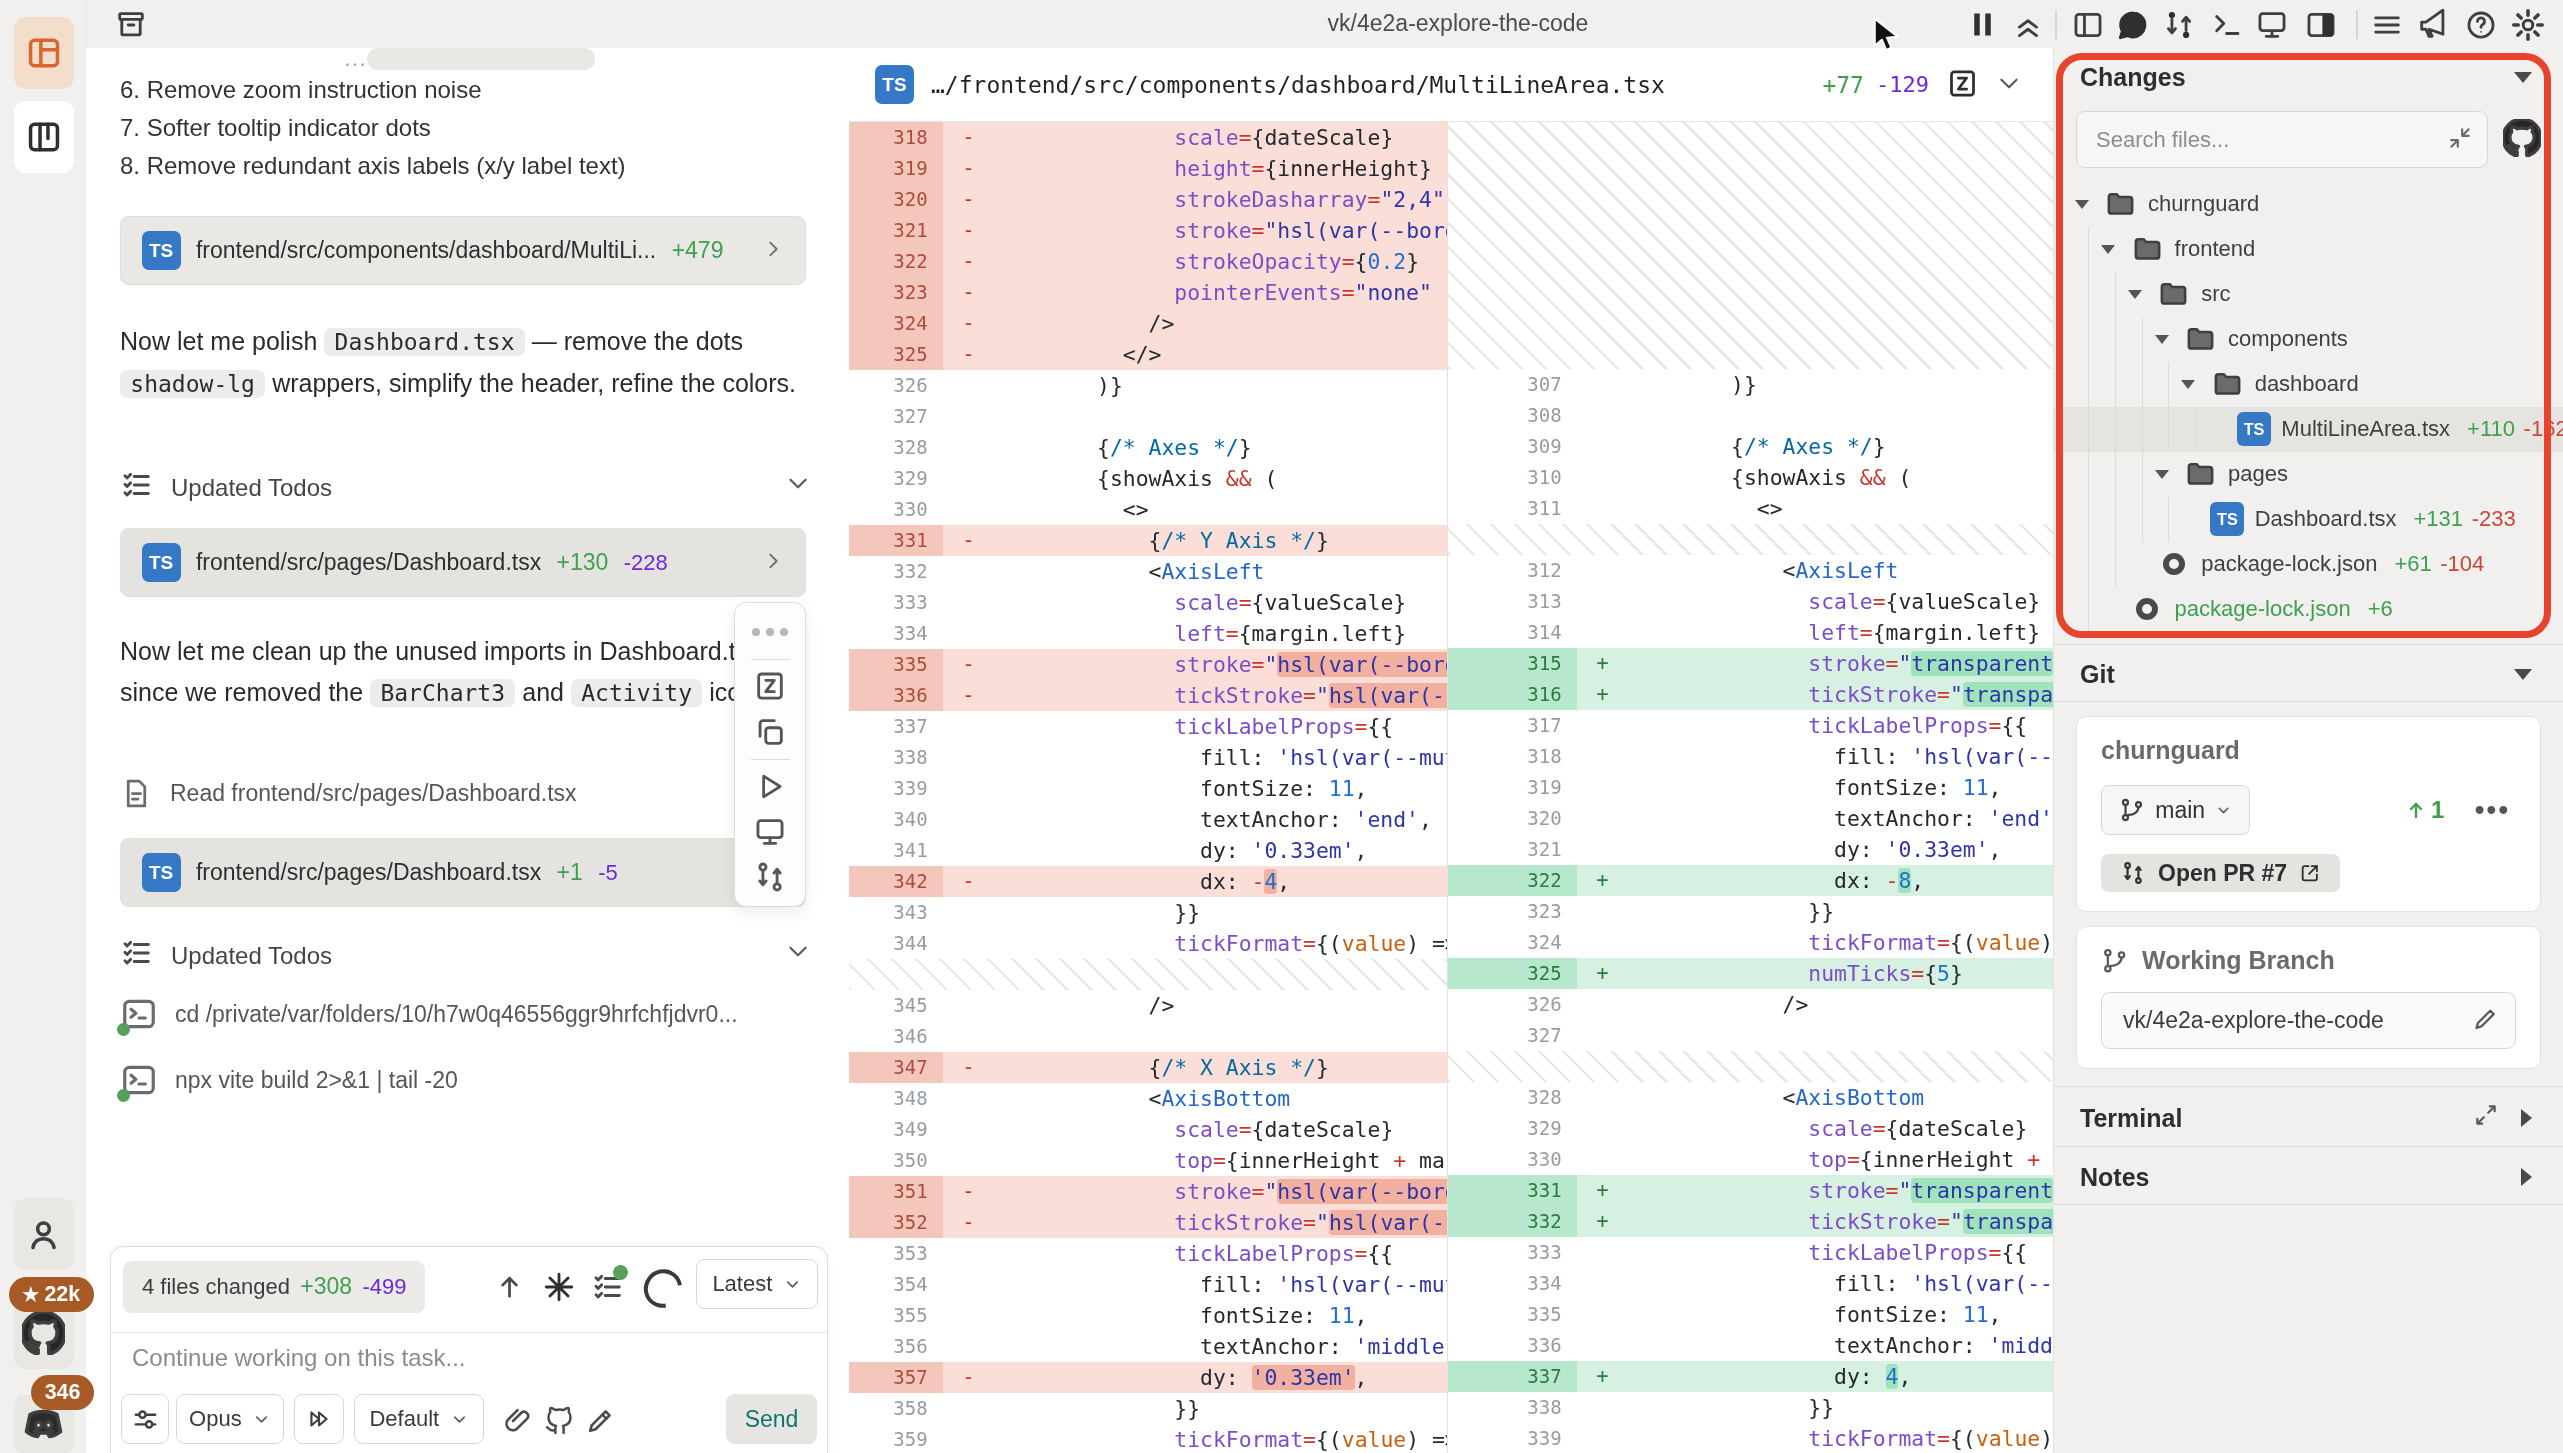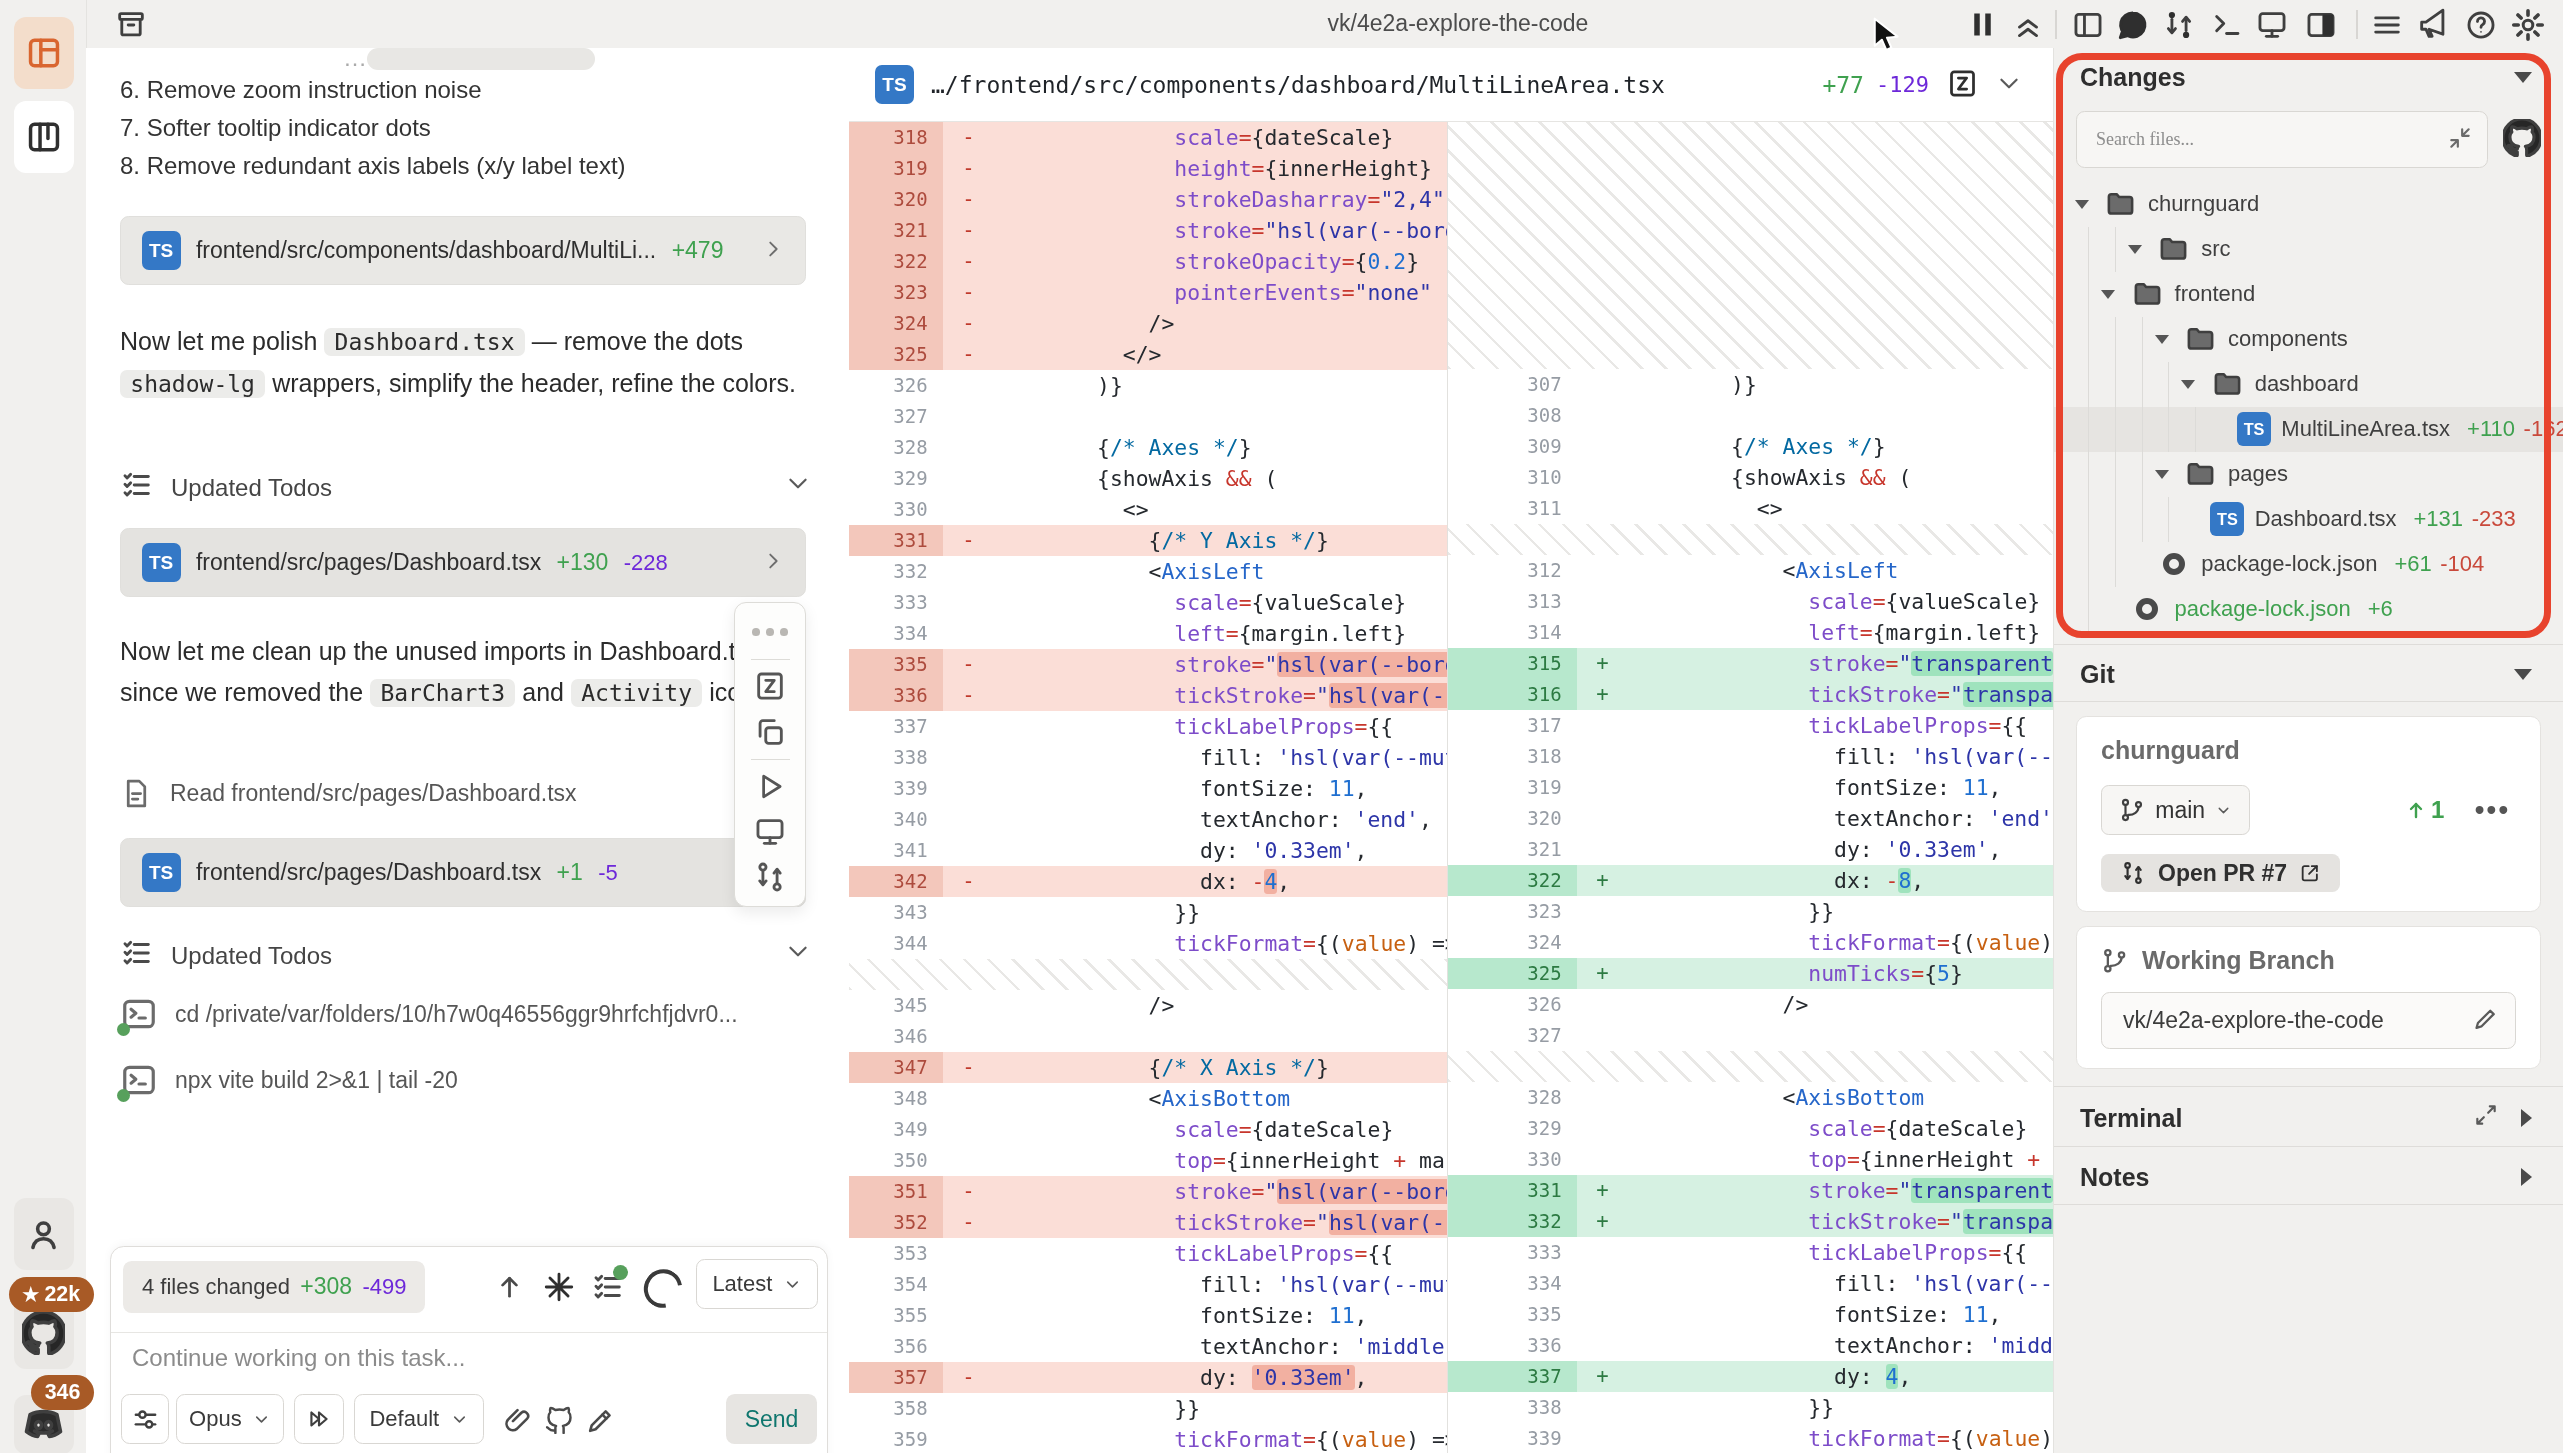--- a/index.html
+++ b/index.html
@@ -81,21 +81,21 @@
   .c-c{color:#0369a1}.c-t{color:#2566c9}.c-o{color:#c76011}
 
   
   .rpanel{position:absolute;left:2053px;top:48px;width:510px;height:1406px;background:#f1f0ee;border-left:0.9px solid #e3e2df;box-sizing:border-box}
   .rp-head{display:flex;align-items:center;justify-content:space-between;padding:15.4px 31px 12px 26px;font-size:25px;font-weight:bold;color:#2e2e2e}
   .rp-div{height:0.9px;background:#dedcd9}
   .caret-down{width:0;height:0;border-left:9.4px solid transparent;border-right:9.4px solid transparent;border-top:11px solid #4a4a4a}
   .caret-right{width:0;height:0;border-top:9.4px solid transparent;border-bottom:9.4px solid transparent;border-left:11px solid #4a4a4a}
   .search-row{display:flex;align-items:center;gap:15.4px;padding:6.9px 22px 13.7px 22px}
   .search-box{flex:1;height:57px;background:#f7f6f4;border:0.9px solid #d9d7d3;border-radius:8.6px;display:flex;align-items:center;padding:0 13.7px 0 17px;box-sizing:border-box;gap:8.6px}
-  .search-box input{flex:1;border:none;outline:none;background:transparent;font-size:18px;color:#4c1d95;font-family:Liberation Serif, serif}
+  .search-box input{flex:1;border:none;outline:none;background:transparent;font-size:22px;color:#4c1d95;font-family:Liberation Sans, sans-serif}
   .search-box input::placeholder{color:#8d8d8d}
   .trow{display:flex;align-items:center;height:45px;padding-left:20.6px;font-size:22px;color:#3f3f3f;cursor:pointer;white-space:nowrap}
   .trow.sel{background:#e6e4e1}
   .tguide{width:12px;margin-left:13.7px;align-self:stretch;border-left:1.7px solid #dcdbd8;flex:none}
   .tcaret{width:29px;flex:none;display:flex;align-items:center}
   .tcaret i{width:0;height:0;border-left:7.7px solid transparent;border-right:7.7px solid transparent;border-top:9.4px solid #555}
   .tspace{width:29px;flex:none}
   .tico{width:34px;flex:none;display:flex;align-items:center;justify-content:center;margin-right:10.3px}
   .ts-sm{width:34px;height:34px;border-radius:6px;background:#3478c6;color:#fff;display:flex;align-items:center;justify-content:center;font-weight:bold;font-size:16.3px}
   .donut{width:22px;height:22px;border:6.9px solid #4a4a4a;border-radius:50%;box-sizing:border-box}
@@ -925,42 +925,42 @@
             </span>
             <span class="tico">
               <svg width="31" height="31" viewBox="0 0 24 24" stroke="none">
                 <path fill="#6b6b6b" d="M3 6a2 2 0 0 1 2-2h4l2 2.2h8a2 2 0 0 1 2 2V17a2 2 0 0 1-2 2H5a2 2 0 0 1-2-2V6z"></path>
               </svg>
             </span>
             <span class="tlabel">churnguard</span>
           </div>
           <div class="trow">
             <span class="tguide"></span>
-            <span class="tguide"></span>
             <span class="tcaret">
               <i></i>
             </span>
             <span class="tico">
               <svg width="31" height="31" viewBox="0 0 24 24" stroke="none">
                 <path fill="#6b6b6b" d="M3 6a2 2 0 0 1 2-2h4l2 2.2h8a2 2 0 0 1 2 2V17a2 2 0 0 1-2 2H5a2 2 0 0 1-2-2V6z"></path>
               </svg>
             </span>
-            <span class="tlabel">src</span>
+            <span class="tlabel">frontend</span>
           </div>
           <div class="trow">
+            <span class="tguide"></span>
             <span class="tguide"></span>
             <span class="tcaret">
               <i></i>
             </span>
             <span class="tico">
               <svg width="31" height="31" viewBox="0 0 24 24" stroke="none">
                 <path fill="#6b6b6b" d="M3 6a2 2 0 0 1 2-2h4l2 2.2h8a2 2 0 0 1 2 2V17a2 2 0 0 1-2 2H5a2 2 0 0 1-2-2V6z"></path>
               </svg>
             </span>
-            <span class="tlabel">frontend</span>
+            <span class="tlabel">src</span>
           </div>
           <div class="trow">
             <span class="tguide"></span>
             <span class="tguide"></span>
             <span class="tguide"></span>
             <span class="tcaret">
               <i></i>
             </span>
             <span class="tico">
               <svg width="31" height="31" viewBox="0 0 24 24" stroke="none">

